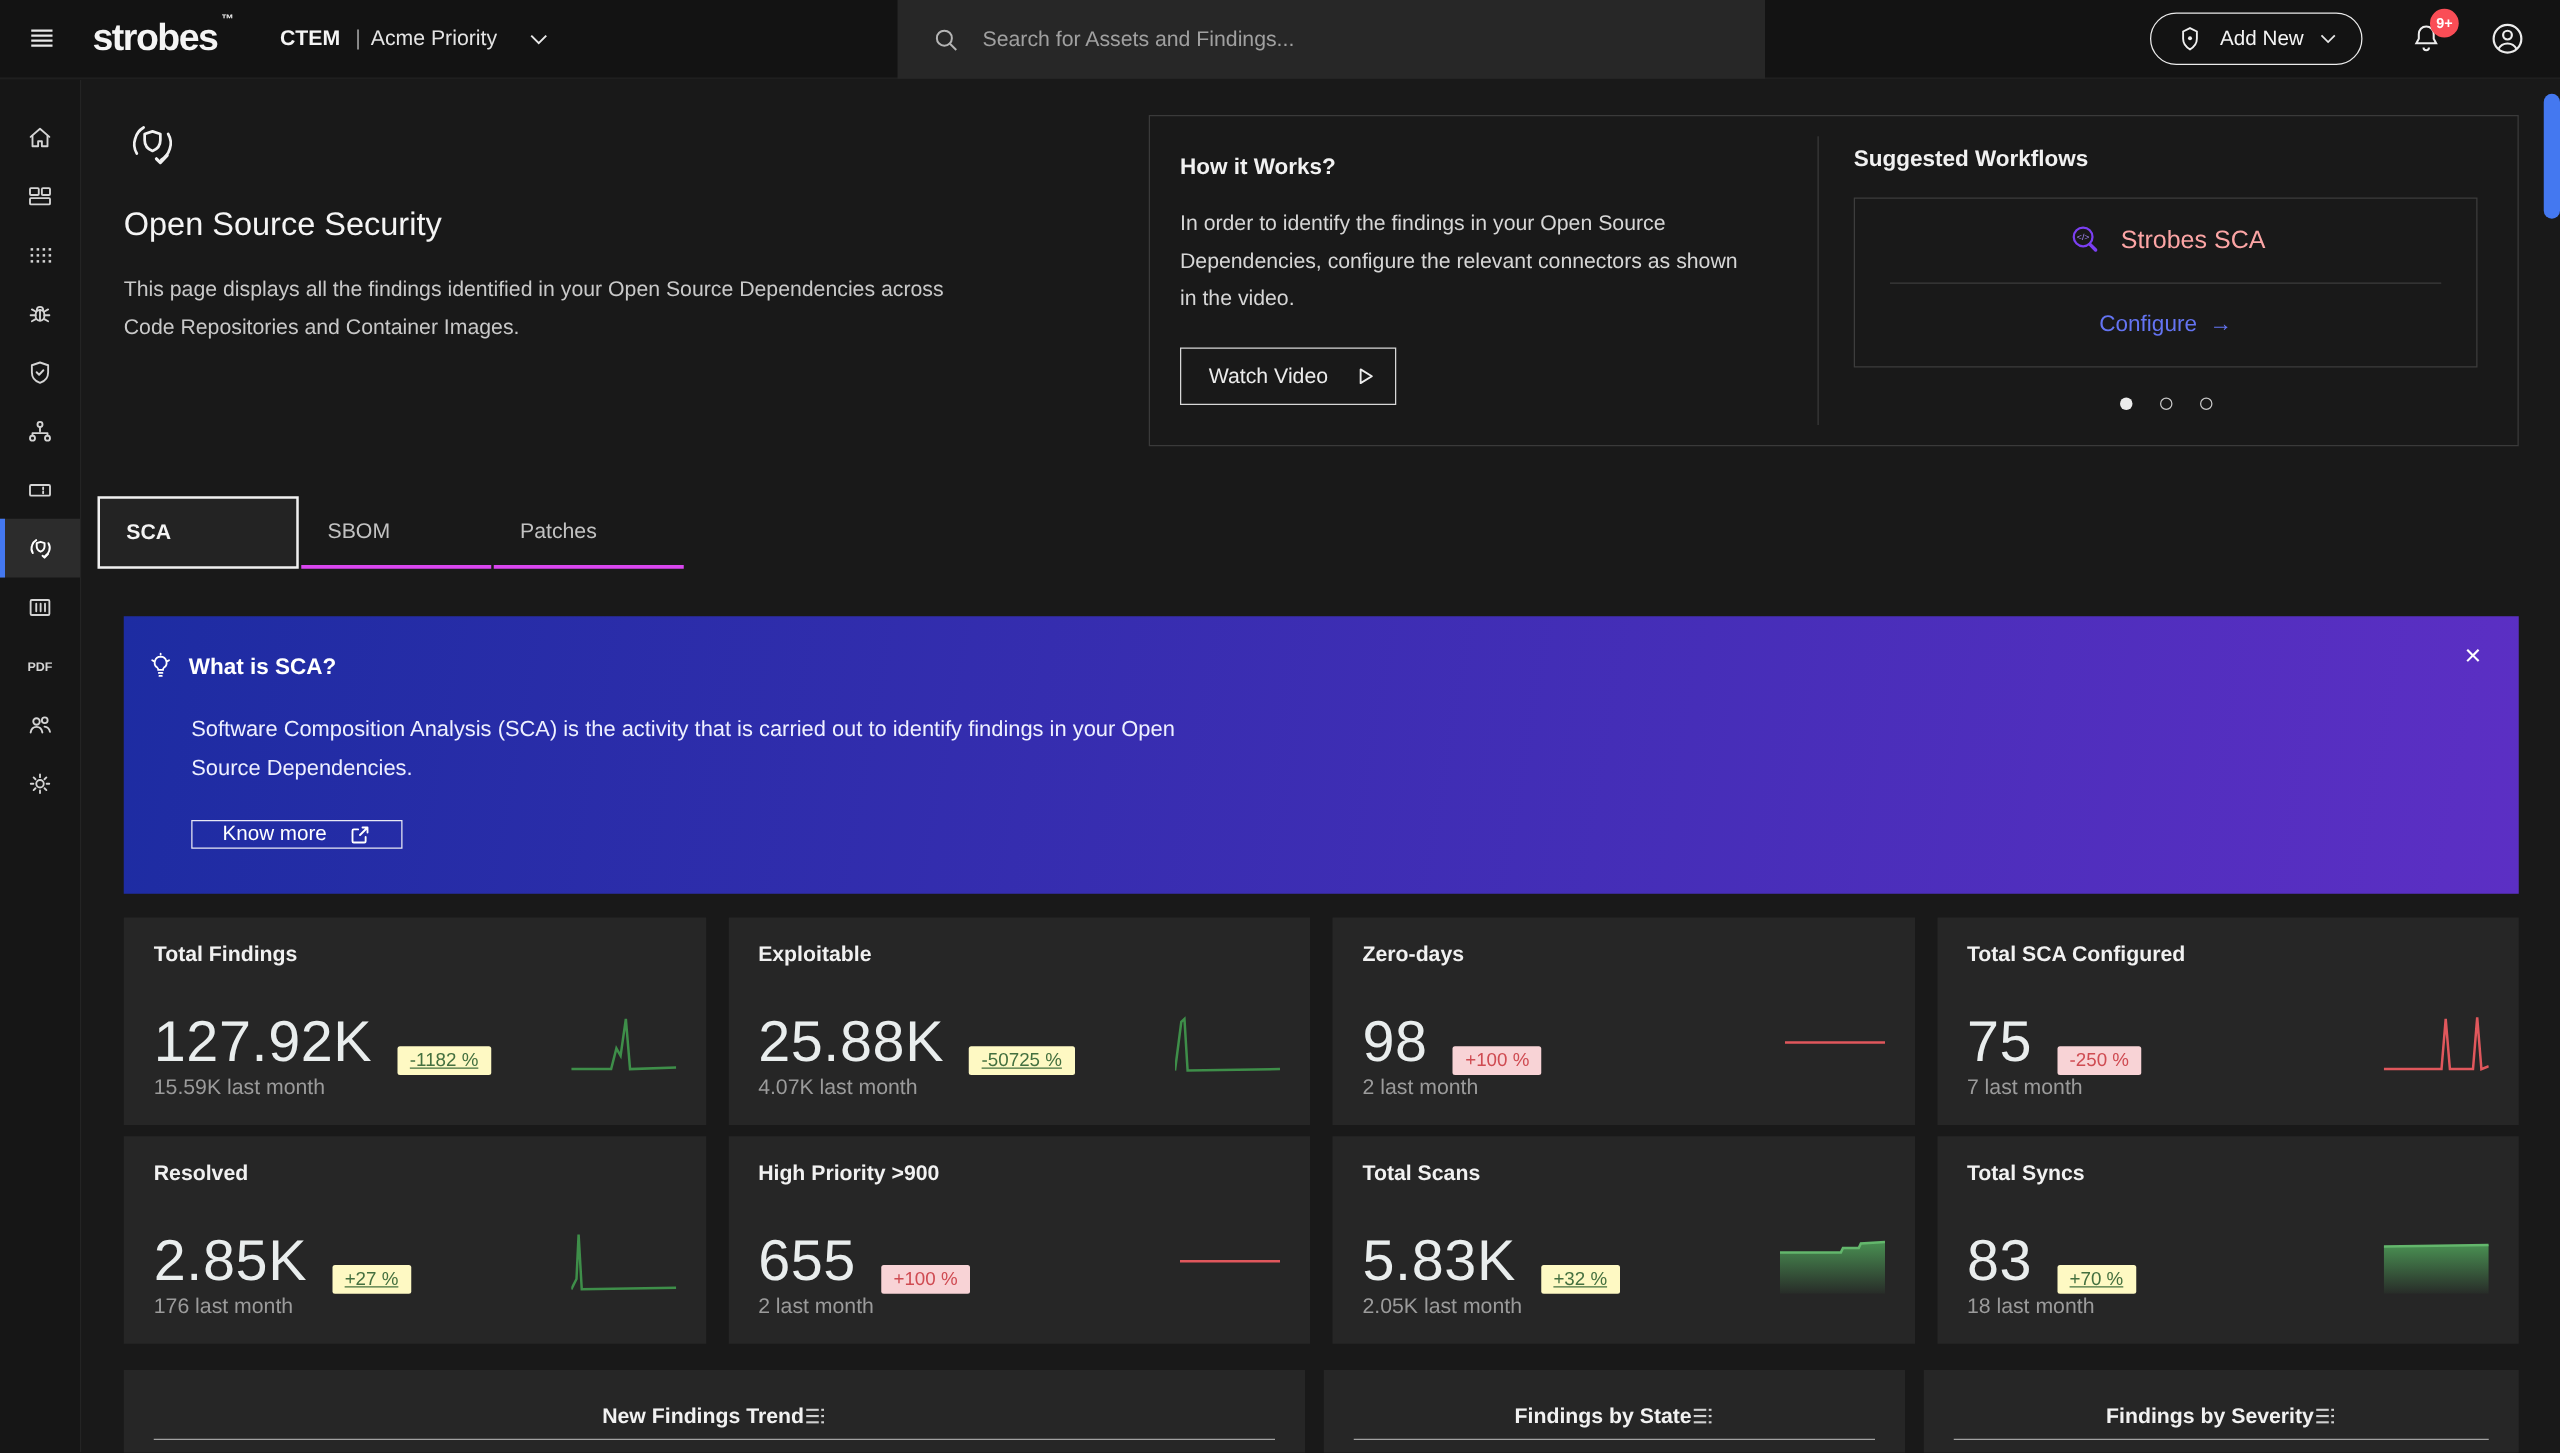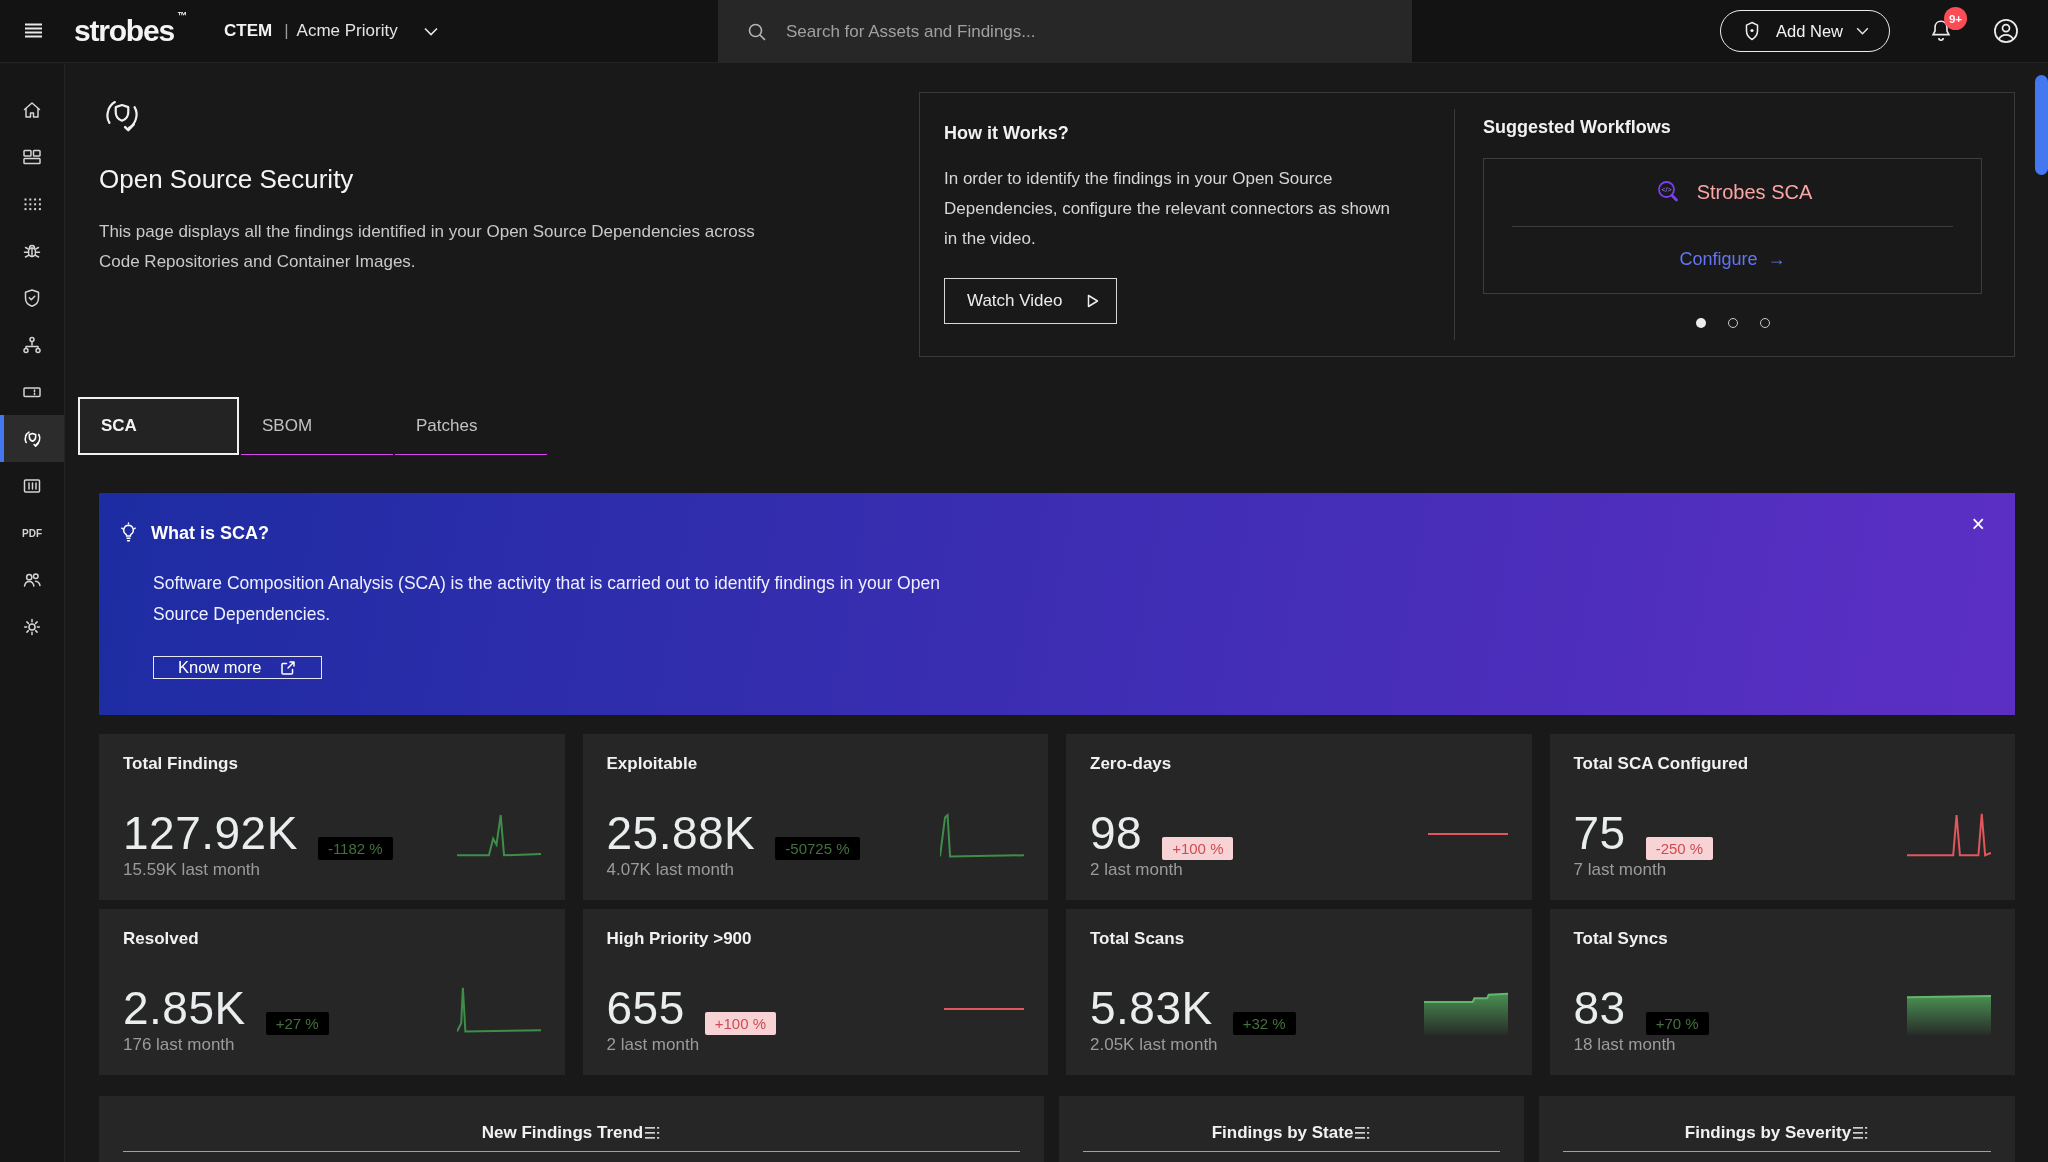--- a/index.html
+++ b/index.html
@@ -82,21 +82,21 @@
   .configure { color:#6474f2; font-size:18px; display:inline-flex; align-items:center;
     gap:10px; cursor:pointer; }
   .dots { display:flex; gap:22px; justify-content:center; margin-top:24px; }
   .dot { width:10px; height:10px; border-radius:50%; cursor:pointer; }
   .dot.active { background:#ececec; }
   .dot.inactive { background:transparent; border:1.6px solid #c9c9c9; }
 
   
   .tabs { display:flex; margin-left:-21px; margin-top:40px; height:58px; }
   .tab { width:152px; display:flex; align-items:center; padding-left:21px; font-size:17px;
-    color:#c2c2c2; border-bottom:1px solid #d946ef; margin-right:2px; cursor:pointer; }
+    color:#c2c2c2; border-bottom:3px solid #d946ef; margin-right:2px; cursor:pointer; }
   .tab.active { width:161px; border:2px solid #f0f0f0; background:#232323;
     font-weight:700; color:#f4f4f4; }
 
   
   .banner { margin-top:38px; height:222px; position:relative;
     padding:28px 34px 0 17px; background:linear-gradient(100deg,#1d2ca2,#5c2fc4); }
   .banner-head { display:flex; align-items:center; gap:10px; margin-bottom:22px; }
   .banner-title { font-size:18px; font-weight:700; color:#fff; }
   .banner-body { font-size:17.5px; line-height:31px; color:#eef0ff; max-width:810px;
     margin-left:37px; margin-bottom:26px; }
@@ -107,21 +107,21 @@
     color:#fff; cursor:pointer; }
 
   
   .stats-grid { display:grid; grid-template-columns:repeat(4,1fr); gap:9px 18px; margin-top:19px; }
   .stat-card { background:#262626; height:166px; padding:20px 24px;
     display:flex; flex-direction:column; }
   .stat-title { font-size:17px; font-weight:700; color:#f1f1f1; }
   .stat-mid { flex:1; display:flex; align-items:flex-end; gap:20px; }
   .stat-value { font-size:46px; font-weight:300; color:#e9eded; letter-spacing:.5px; }
   .stat-delta { font-size:15px; padding:3px 10px; border-radius:2px; white-space:nowrap; }
-  .stat-delta.green { background:#000000; color:#44703f; }
+  .stat-delta.green { background:#fef9c3; color:#44703f;text-decoration:underline; }
   .stat-delta.red { background:#f8d3d6; color:#cf4b52; }
   .stat-spark { margin-left:auto; }
   .stat-footer { font-size:17px; color:#9b9b9b; }
 
   
   .widgets-row { display:grid; grid-template-columns:945px 465px 1fr; gap:15px; margin-top:21px; }
   .widget { background:#262626; height:200px; }
   .widget-head { display:flex; align-items:center; justify-content:center;
     padding:19px 24px 0; height:55px; }
   .widget-title { font-size:17px; font-weight:700; color:#f1f1f1; }

